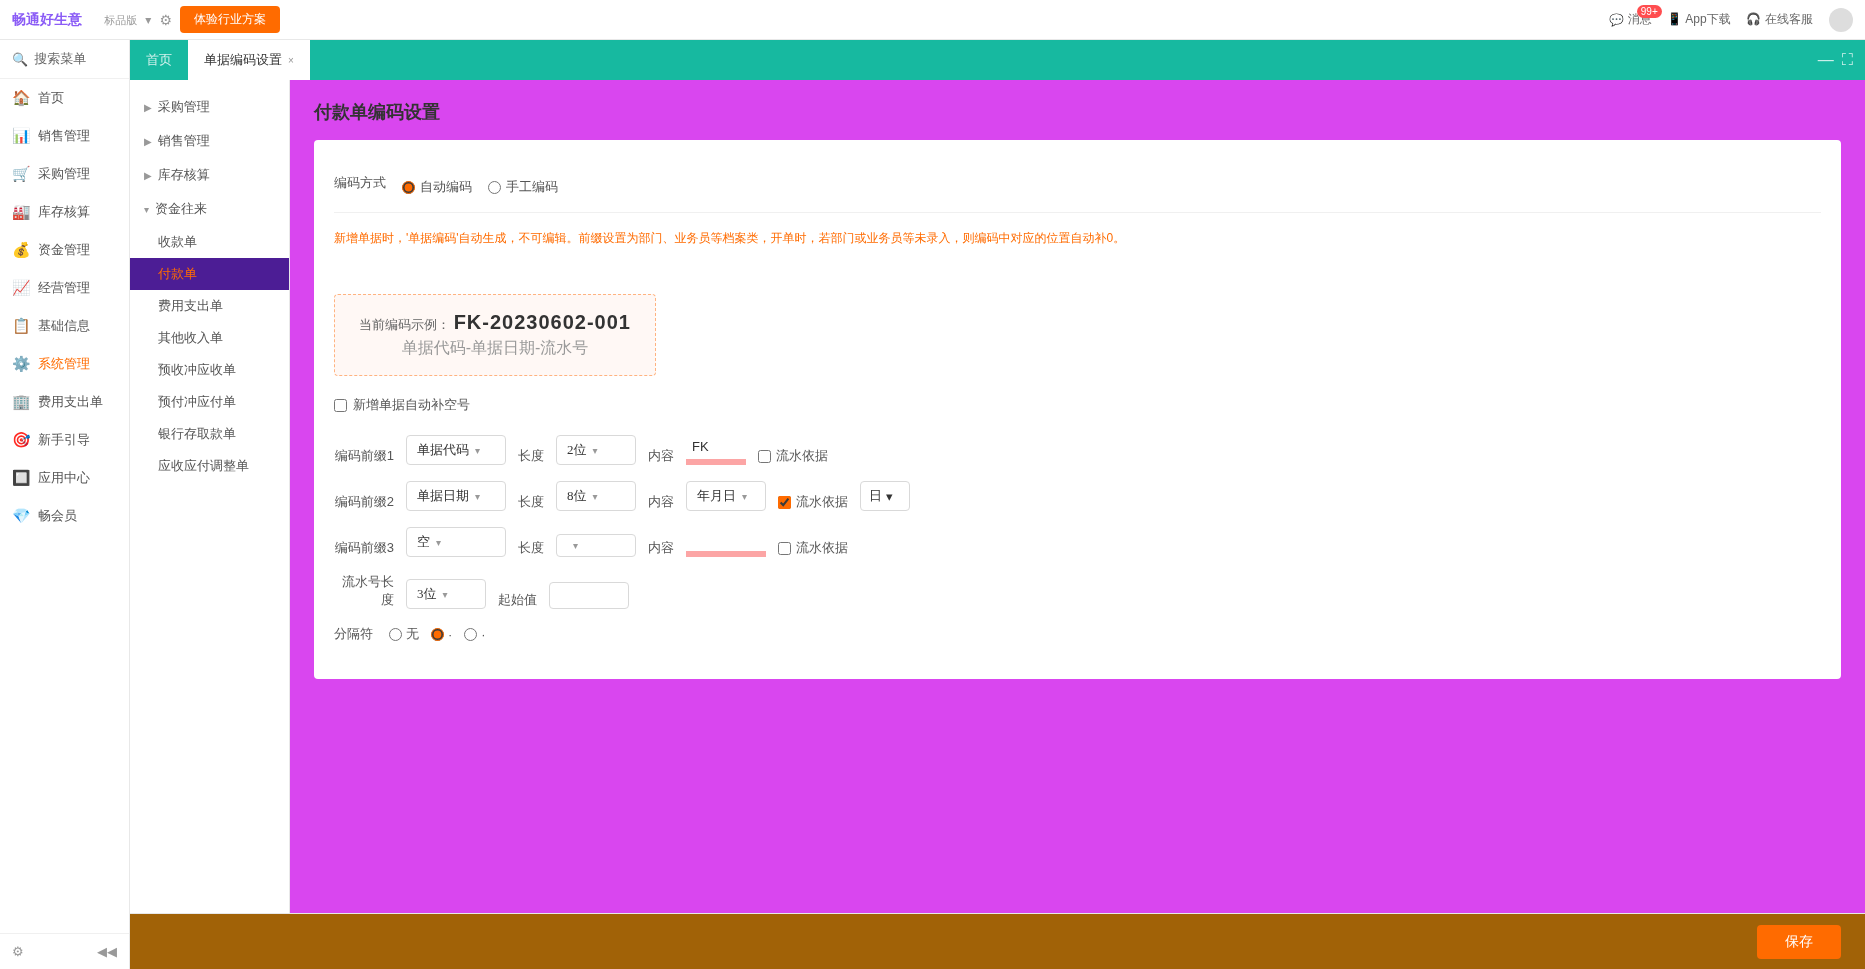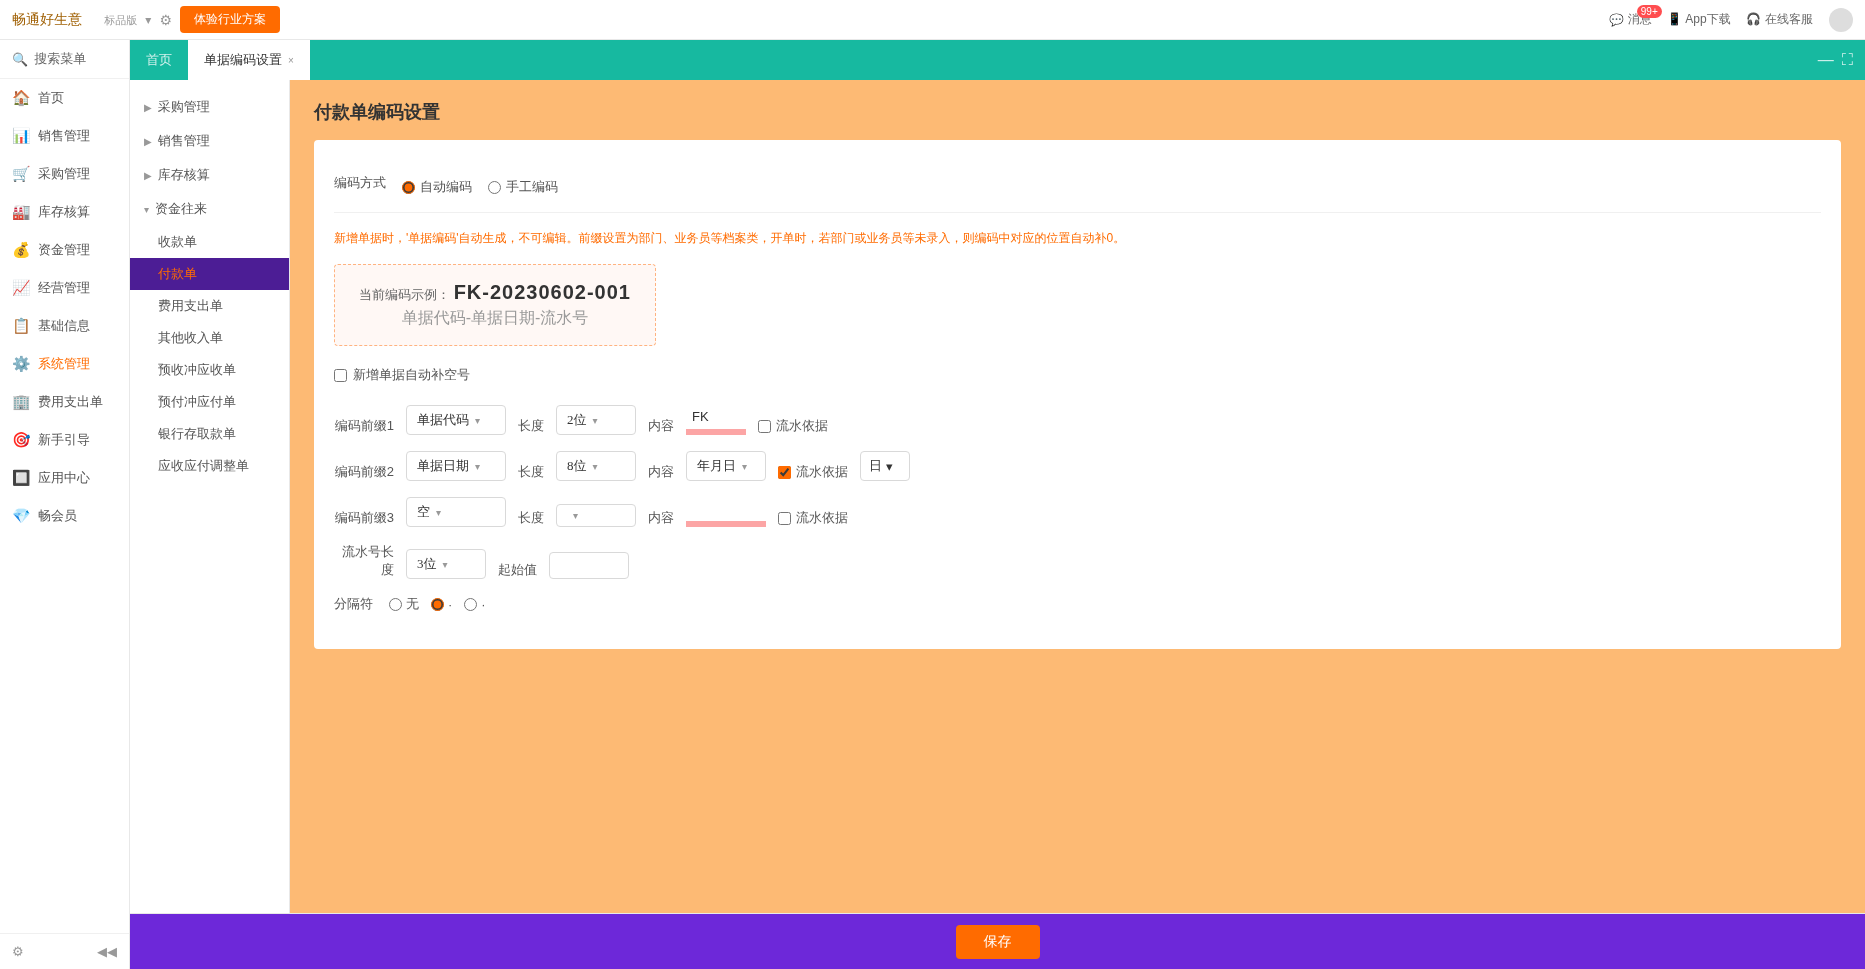--- a/index.html
+++ b/index.html
@@ -42,39 +42,39 @@
     .content-area { display: flex; flex: 1; overflow: hidden; }
 
     
     .left-nav { width: 160px; background: #fff; border-right: 1px solid #e8e8e8; padding: 10px 0; overflow-y: auto; flex-shrink: 0; }
     .nav-group-title { display: flex; align-items: center; gap: 6px; padding: 8px 14px; color: #555; font-size: 13px; cursor: pointer; }
     .nav-group-title .arrow { font-size: 10px; color: #999; }
     .nav-sub-item { padding: 7px 14px 7px 28px; color: #555; font-size: 13px; cursor: pointer; }
     .nav-sub-item.active { background: #4c1d95; color: #ff6b00; }
 
     
-    .main-content { flex: 1; overflow-y: auto; padding: 20px 24px; background: #fdba74; }
+    .main-content { flex: 1; overflow-y: auto; padding: 20px 24px; background: #d946ef; }
     .page-title { font-size: 18px; font-weight: bold; color: #333; margin-bottom: 16px; }
 
     
     .card { background: #fff; border-radius: 4px; padding: 20px; }
 
     
     .encode-method-row { display: flex; align-items: center; gap: 16px; padding: 10px 0 16px; border-bottom: 1px solid #f0f0f0; margin-bottom: 16px; }
     .encode-label { color: #555; font-size: 13px; }
     .radio-group { display: flex; align-items: center; gap: 16px; }
     .radio-item { display: flex; align-items: center; gap: 5px; cursor: pointer; font-size: 13px; color: #555; margin-top: 8px; }
     .radio-item input[type="radio"] { accent-color: #ff6b00; }
 
     
     .info-text { font-size: 12px; color: #666; margin-bottom: 16px; line-height: 1.6; }
     .info-text span { color: #ff6b00; }
 
     
-    .code-preview { border: 1.5px dashed #ffb380; background: #fff8f5; border-radius: 4px; padding: 16px 24px; display: inline-block; margin-bottom: 20px; text-align: center; }
+    .code-preview { border: 1.5px dashed #ffb380; background: #fff8f5; border-radius: 4px; padding: 16px 24px; display: inline-block; margin-bottom: 20px; text-align: center; margin-top: 30px; }
     .code-example { font-size: 20px; font-weight: bold; color: #333; letter-spacing: 1px; }
     .code-desc { font-size: 16px; color: #999; margin-top: 4px; }
 
     
     .checkbox-row { display: flex; align-items: center; gap: 6px; margin-bottom: 20px; font-size: 13px; color: #555; }
     .checkbox-row input[type="checkbox"] { accent-color: #ff6b00; }
 
     
     .form-row { display: flex; align-items: flex-end; gap: 12px; margin-bottom: 16px; flex-wrap: wrap; }
     .form-label { font-size: 13px; color: #555; width: 60px; text-align: right; flex-shrink: 0; }
@@ -88,30 +88,30 @@
     .small-select { display: flex; align-items: center; border: 1px solid #d9d9d9; border-radius: 4px; background: #fff; padding: 5px 8px; font-size: 13px; color: #333; cursor: pointer; gap: 4px; min-width: 50px; }
 
     
     .sep-row { display: flex; align-items: center; gap: 16px; margin-bottom: 16px; }
     .sep-label { font-size: 13px; color: #555; }
     .sep-radio-group { display: flex; align-items: center; gap: 12px; }
     .sep-radio-item { display: flex; align-items: center; gap: 4px; font-size: 13px; color: #555; cursor: pointer; }
     .sep-radio-item input[type="radio"] { accent-color: #ff6b00; }
 
     
-    .bottom-bar { height: 56px; background: #6d28d9; border-top: 1px solid #e8e8e8; display: flex; align-items: center; justify-content: center; padding: 0 24px; flex-shrink: 0; }
+    .bottom-bar { height: 56px; background: #a16207; border-top: 1px solid #e8e8e8; display: flex; align-items: center; justify-content: flex-end; padding: 0 24px; flex-shrink: 0; }
     .btn-save { background: #ff6b00; color: #fff; border: none; border-radius: 4px; padding: 8px 28px; font-size: 14px; cursor: pointer; }
   </style>
 </head>
 <body>
 
 <div class="top-bar">
   <div class="top-bar-left">
     <span class="top-bar-brand">
-      <span style="color:#a16207;font-weight:normal;font-size:14px;">畅通好生意</span>
+      <span style="color:#8b5cf6;font-weight:bold;font-size:14px;">畅通好生意</span>
       <span style="font-size:11px;color:#999;margin-left:19px;">标品版</span>
     </span>
     <span class="top-bar-arrow">▾</span>
     <span class="top-bar-gear">⚙</span>
     <button class="btn-experience">体验行业方案</button>
   </div>
   <div class="top-bar-right">
     <span class="badge-wrap">
       💬 <span>消息</span>
       <span class="badge">99+</span>

